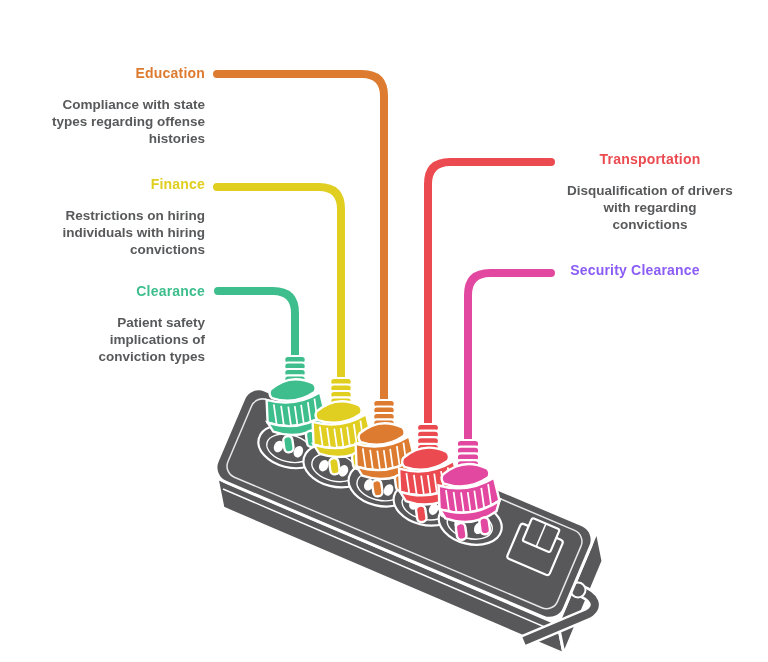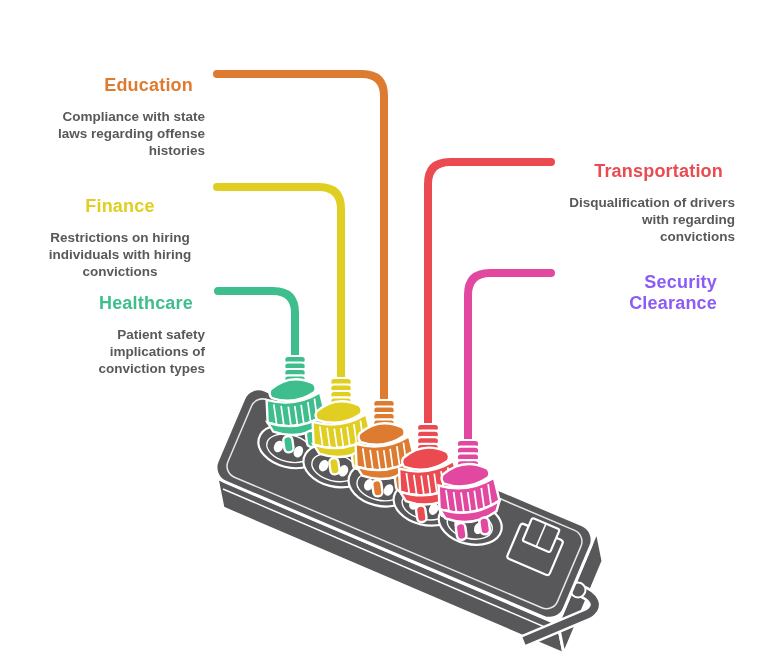--- a/index.html
+++ b/index.html
@@ -5,31 +5,31 @@
   html,body{margin:0;padding:0;}
   body{
     width:768px;height:662px;position:relative;overflow:hidden;
     background:#ffffff;
     font-family:"Liberation Sans", sans-serif;
   }
   .stage{position:absolute;left:0;top:0;width:768px;height:662px;}
   svg.art{position:absolute;left:0;top:0;}
   .block{position:absolute;width:170px;}
   .block h2{
-    margin:12px;font-size:18px;line-height:21px;font-weight:800;
+    margin:0;font-size:14px;line-height:21px;font-weight:800;
     letter-spacing:.2px;
   }
   .block p{
     margin:12px 0 0 0;font-size:13.5px;line-height:17px;font-weight:700;
     color:#58595B;
   }
   .left-col{text-align:right;}
-  .right-col{text-align:right;}
+  .right-col{text-align:center;}
   .b-edu{left:35px;top:63px;}
-  .b-fin{left:35px;top:184px;text-align:center;}
+  .b-fin{left:35px;top:174px;}
   .b-health{left:35px;top:281px;}
   .b-health p{margin-left:45px;}
   .b-trans{left:565px;top:149px;}
   .b-sec{left:565px;top:260px;}
   .b-sec h2{max-width:140px;}
 </style>
 </head>
 <body>
 
 <div class="stage">
@@ -129,30 +129,30 @@
 
     <use href="#plug-shape" transform="translate(295,356) scale(1.08)" fill="#3EBE8D"></use>
     <use href="#plug-shape" transform="translate(341,378) scale(1.08)" fill="#E0CE20"></use>
     <use href="#plug-shape" transform="translate(384,400) scale(1.08)" fill="#DD7B30"></use>
     <use href="#plug-shape" transform="translate(428,424) scale(1.1)" fill="#EB4B50"></use>
     <use href="#plug-shape" transform="translate(468,440) scale(1.12)" fill="#E2489F"></use>
   </svg>
 
   <div class="block left-col b-edu">
     <h2 style="color: rgb(221, 123, 48);">Education</h2>
-    <p>Compliance with state laws regarding offense histories</p>
+    <p>Compliance with state types regarding offense histories</p>
   </div>
 
   <div class="block left-col b-fin">
     <h2 style="color: rgb(224, 206, 32);">Finance</h2>
     <p>Restrictions on hiring individuals with hiring convictions</p>
   </div>
 
   <div class="block left-col b-health">
-    <h2 style="color: rgb(62, 190, 141);">Healthcare</h2>
+    <h2 style="color: rgb(62, 190, 141);">Clearance</h2>
     <p>Patient safety implications of conviction types</p>
   </div>
 
   <div class="block right-col b-trans">
     <h2 style="color: rgb(235, 75, 80);">Transportation</h2>
     <p>Disqualification of drivers with regarding convictions</p>
   </div>
 
   <div class="block right-col b-sec">
     <h2 style="color: #8b5cf6;">Security Clearance</h2>

